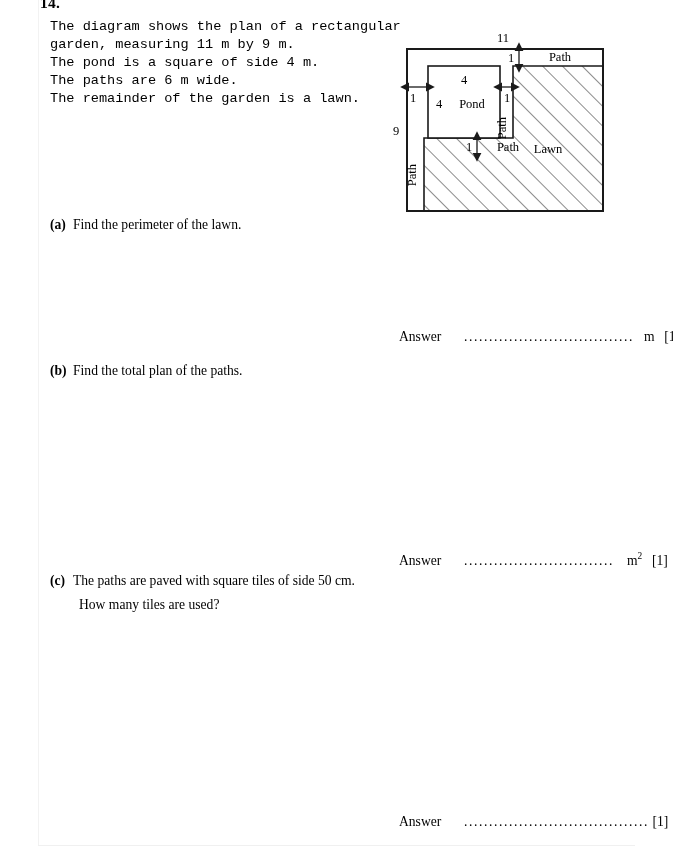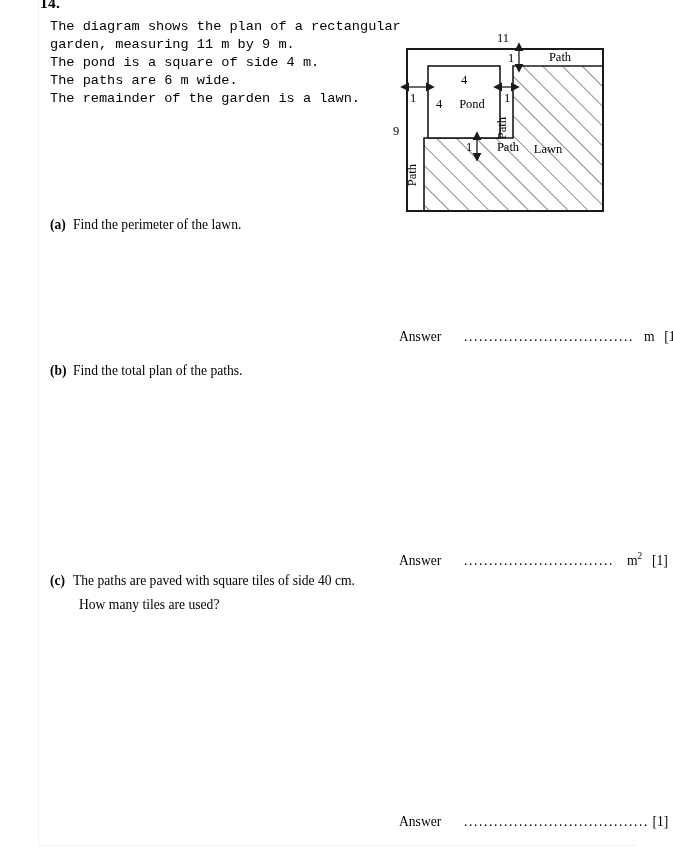--- a/index.html
+++ b/index.html
@@ -193,21 +193,21 @@
     <span style="display:inline-block;width:16px;"></span>
     <span class="dots">..............................</span>
     <span style="display:inline-block;width:6px;"></span>
     <span class="unit"><span>m</span><sup>2</sup></span>
     <span style="display:inline-block;width:3px;"></span>
     <span class="marks">[1]</span>
   </div>
 
   <div class="part" style="left:50px; top:572px; width:400px;">
     <span class="lbl">(c)</span>
-    <span class="txt">The paths are paved with square tiles of side 40 cm.</span>
+    <span class="txt">The paths are paved with square tiles of side 50 cm.</span>
     <span class="txt2">How many tiles are used?</span>
   </div>
   <div class="ansrow" style="left:399px; top:814px;">
     <span class="aw">Answer</span>
     <span style="display:inline-block;width:16px;"></span>
     <span class="dots">.....................................</span>
     <span class="marks">[1]</span>
   </div>
 
 </div>

